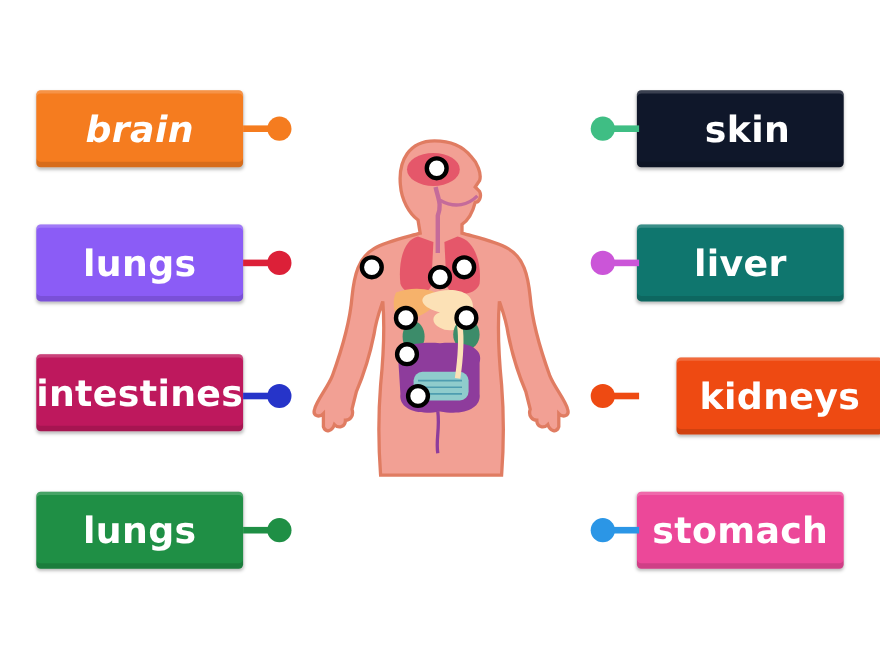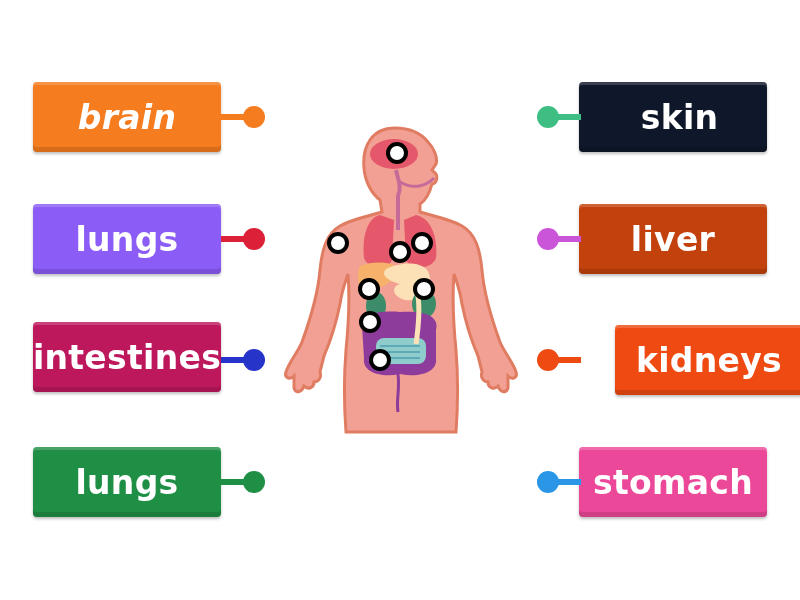--- a/index.html
+++ b/index.html
@@ -61,21 +61,21 @@
   </div>
 
 <div class="label" style="left:579px;top:82px;background:#0f172a;padding-left:13px;">
     <span>skin</span>
   </div>
 <div class="connector right" style="left:537px;top:97px;width:44px;">
     <div class="line" style="background:#3fbe84;"></div>
     <div class="dot" style="background:#3fbe84;"></div>
   </div>
 
-<div class="label" style="left:579px;top:204px;background:#c2410c;">
+<div class="label" style="left:579px;top:204px;background:#0f766e;">
     <span>liver</span>
   </div>
 <div class="connector right" style="left:537px;top:219px;width:44px;">
     <div class="line" style="background:#cb55d8;"></div>
     <div class="dot" style="background:#cb55d8;"></div>
   </div>
 
 <div class="label" style="left:579px;top:325px;background:#ee4a12;margin-left:36px;">
     <span>kidneys</span>
   </div>

